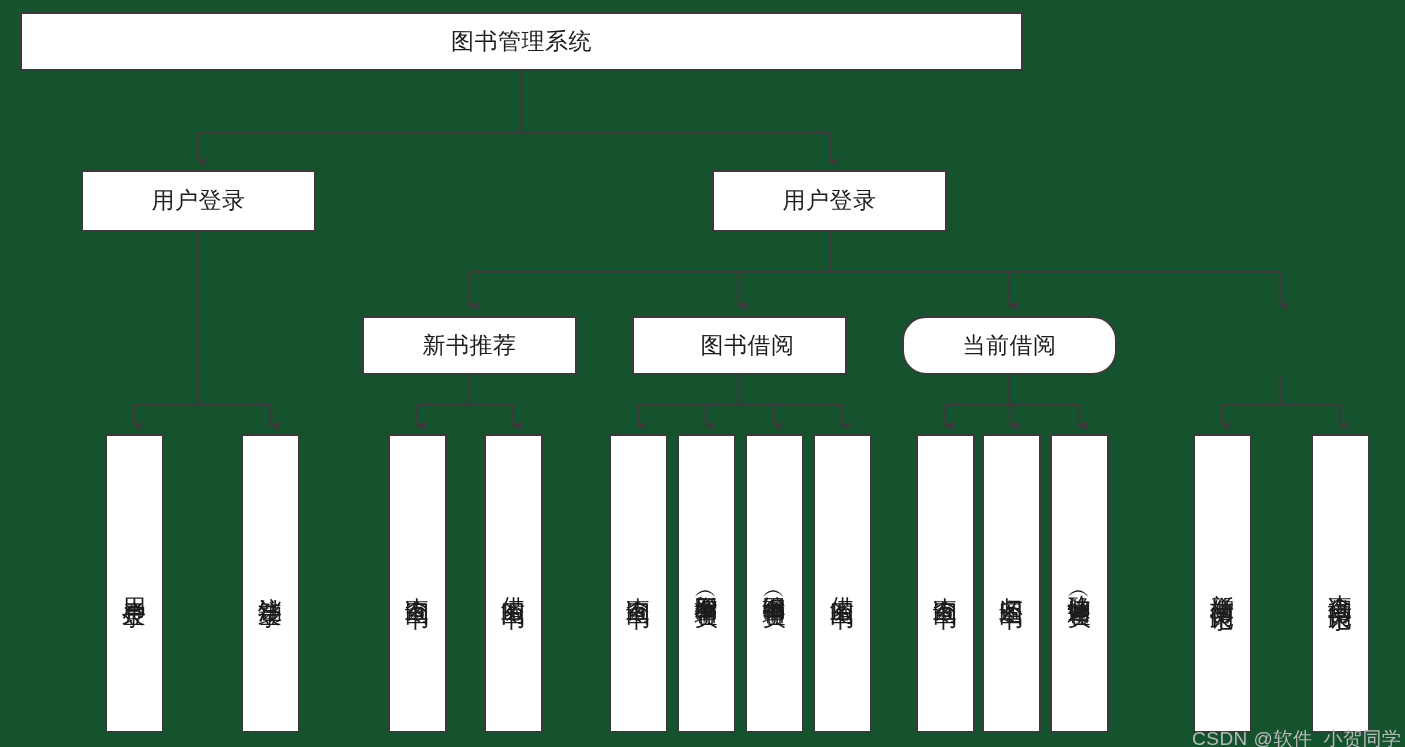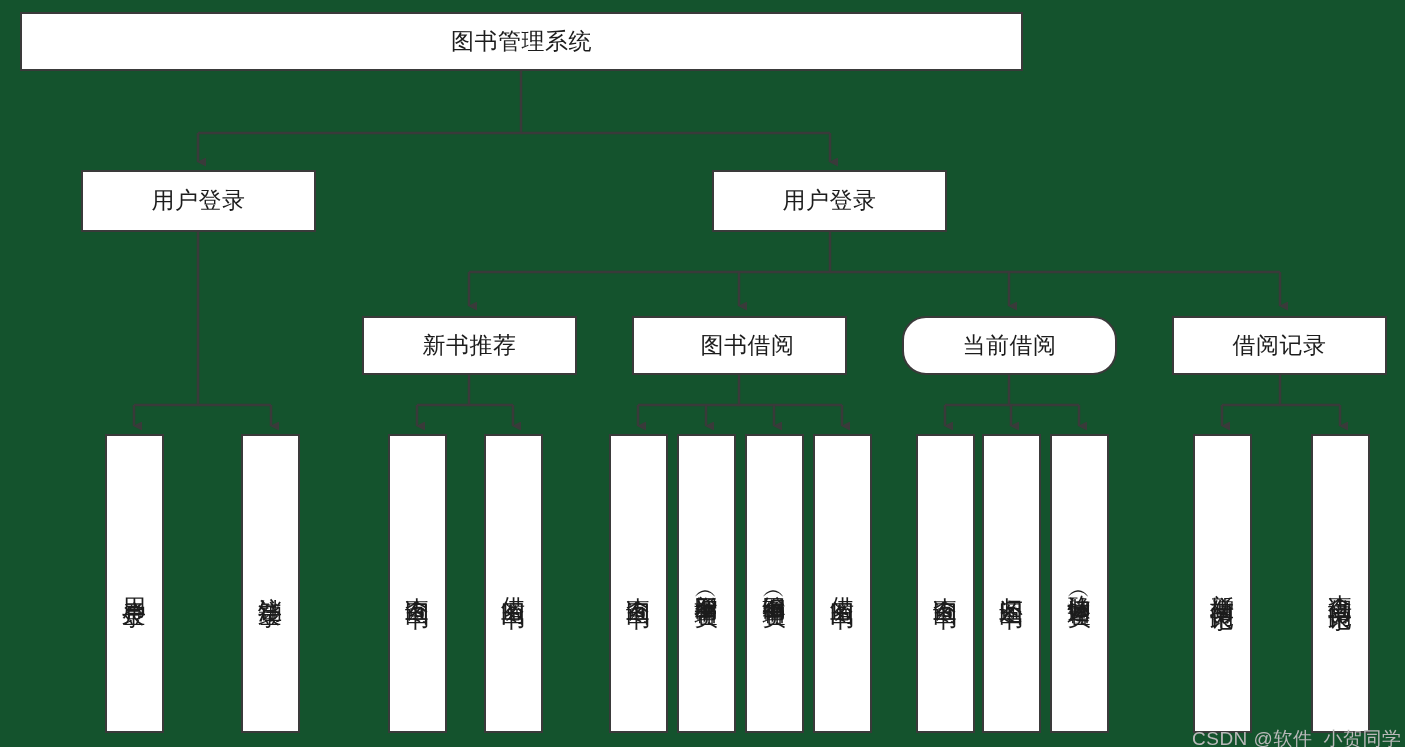--- a/index.html
+++ b/index.html
@@ -145,23 +145,20 @@
 
   <div class="node horiz" style="left:362px; top:316px; width:215px; height:59px;">
     <span class="label">新书推荐</span>
   </div>
   <div class="node horiz" style="left:632px; top:316px; width:215px; height:59px;padding-left:16px;">
     <span class="label">图书借阅</span>
   </div>
   <div class="node horiz" style="left:902px; top:316px; width:215px; height:59px;border-radius:24px;">
     <span class="label">当前借阅</span>
   </div>
-  <div class="node horiz" style="left:1172px; top:316px; width:215px; height:59px;">
-    <span class="label">借阅记录</span>
-  </div>
 
   <div class="node vert" style="left:105px; top:434px; width:59px; height:299px;">
     <span class="label">用户登录</span>
   </div>
   <div class="node vert" style="left:241px; top:434px; width:59px; height:299px;">
     <span class="label">注销登录</span>
   </div>
 
   <div class="node vert" style="left:388px; top:434px; width:59px; height:299px;">
     <span class="label">查询图书</span>

